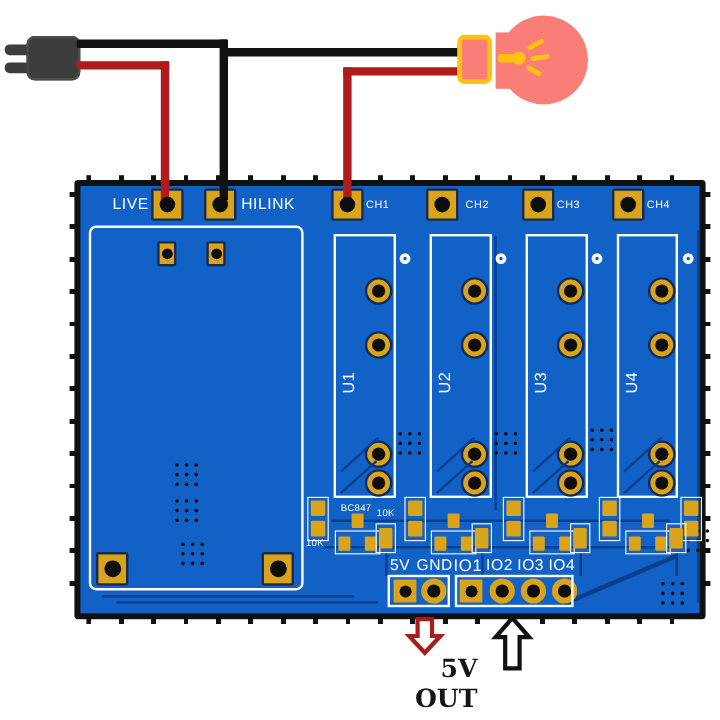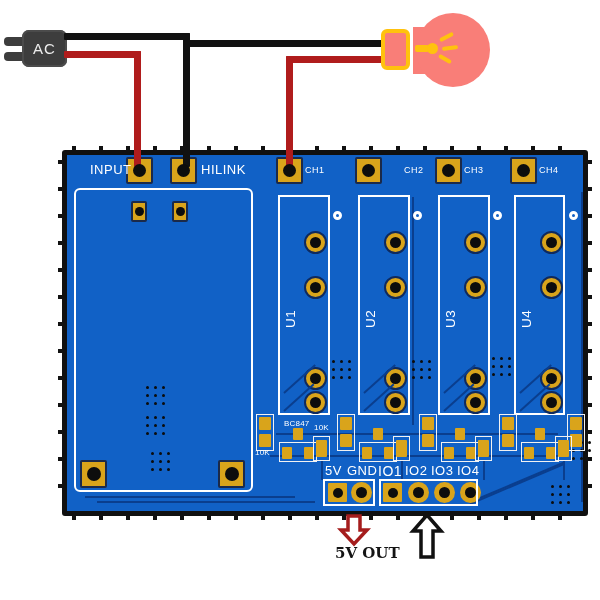--- a/index.html
+++ b/index.html
@@ -20,21 +20,20 @@
   .serif-note{font-family:"DejaVu Serif","Liberation Serif",serif;font-weight:700;color:#141414;}
 </style>
 </head>
 <body>
 
 <div id="stage" style="--board: #1161C6; --trace: #0A3E8E; --pad: #D9A41B;">
 
   <div style="left:4px;top:37px;width:26px;height:9px;border-radius:4px;background:#3D3D3D;"></div>
   <div style="left:4px;top:52px;width:26px;height:9px;border-radius:4px;background:#3D3D3D;"></div>
   <div style="left:22px;top:30px;width:45px;height:37px;border-radius:7px;background:#3D3D3D;box-shadow:inset 0 0 0 2px #4b4b4b;"></div>
-  <div style="left:22px;top:30px;width:45px;height:37px;color:#ececec;font-size:15px;display:flex;align-items:center;justify-content:center;letter-spacing:1px;">AC</div>
 
   <div class="wire" style="left:64px;top:33px;width:126px;height:7px;background:#111;z-index:5;"></div>
   <div class="wire" style="left:186px;top:40px;width:198px;height:7px;background:#111;z-index:5;"></div>
   <div class="wire" style="left:183px;top:33px;width:7px;height:134px;background:#111;z-index:5;"></div>
   <div class="wire" style="left:64px;top:51px;width:77px;height:7px;background:#B01C1C;z-index:5;"></div>
   <div class="wire" style="left:134px;top:51px;width:7px;height:116px;background:#B01C1C;z-index:5;"></div>
   <div class="wire" style="left:286px;top:56px;width:7px;height:111px;background:#B01C1C;z-index:5;"></div>
   <div class="wire" style="left:286px;top:56px;width:98px;height:7px;background:#B01C1C;z-index:5;"></div>
 
   <div style="left:381px;top:29px;width:29px;height:41px;background:#F97E78;border:4px solid #FFC20E;border-radius:6px;z-index:6;"></div>
@@ -45,37 +44,37 @@
   <div style="left:439px;top:35px;width:15px;height:4px;background:#FFC20E;border-radius:2px;transform:rotate(-28deg);"></div>
   <div style="left:442px;top:46px;width:16px;height:4px;background:#FFC20E;border-radius:2px;transform:rotate(-8deg);"></div>
   <div style="left:438px;top:57px;width:14px;height:4px;background:#FFC20E;border-radius:2px;transform:rotate(30deg);"></div>
 
   <div style="left:62px;top:150px;width:526px;height:366px;background:var(--board);border:5px solid #101010;border-radius:3px;"></div>
   <div style="left:72px;top:146px;width:506px;height:5px;background:repeating-linear-gradient(90deg,#111 0 4px,transparent 4px 27px);"></div>
   <div style="left:72px;top:515px;width:506px;height:5px;background:repeating-linear-gradient(90deg,#111 0 4px,transparent 4px 27px);"></div>
   <div style="left:58px;top:160px;width:5px;height:348px;background:repeating-linear-gradient(180deg,#111 0 4px,transparent 4px 27px);"></div>
   <div style="left:587px;top:160px;width:5px;height:348px;background:repeating-linear-gradient(180deg,#111 0 4px,transparent 4px 27px);"></div>
 
-  <div class="silk" style="left:90px;top:162px;width:34px;font-size:13px;text-align:right;z-index:4;">INPUT</div>
+  <div class="silk" style="left:90px;top:162px;width:34px;font-size:13px;text-align:right;z-index:4;">LIVE</div>
   <div class="silk" style="left:201px;top:162px;font-size:13px;z-index:4;">HILINK</div>
   <div class="silk" style="left:284px;top:419px;font-size:8px;letter-spacing:.2px;z-index:4;">BC847</div>
   <div class="silk" style="left:314px;top:423px;font-size:8px;letter-spacing:.2px;z-index:4;">10K</div>
   <div class="silk" style="left:255px;top:448px;font-size:8px;letter-spacing:.2px;z-index:4;">10K</div>
 
   <div class="outline" style="left:74px;top:188px;width:179px;height:304px;border-radius:6px;z-index:2;"></div>
   <div class="outline" style="left:323px;top:479px;width:52px;height:27px;z-index:2;"></div>
   <div class="outline" style="left:379px;top:479px;width:99px;height:27px;z-index:2;"></div>
 
   <svg style="left:336px;top:514px;width:36px;height:36px;" viewBox="0 0 36 36">
     <path d="M12,2 L24,2 L24,16 L31,16 L18,30 L5,16 L12,16 Z" fill="#ffffff" stroke="#A51D1D" stroke-width="3.5" stroke-linejoin="miter"></path>
   </svg>
   <svg style="left:409px;top:513px;width:36px;height:48px;" viewBox="0 0 36 48">
     <path d="M18,2 L32,18 L24,18 L24,44 L12,44 L12,18 L4,18 Z" fill="#ffffff" stroke="#111111" stroke-width="3.5" stroke-linejoin="miter"></path>
   </svg>
-  <div class="serif-note" style="left:335px;top:544px;width:76px;font-size:15px;text-align:left;">5V OUT</div>
+  <div class="serif-note" style="left:322px;top:544px;width:76px;font-size:21px;text-align:right;">5V OUT</div>
 <div class="trace" style="left: 85px; top: 496px; width: 210px; height: 2px;"></div>
     <div class="trace" style="left: 97px; top: 501px; width: 218px; height: 2px;"></div>
     <div class="trace" style="left: 270px; top: 455px; width: 292px; height: 2px;"></div>
     <div class="trace" style="left: 276px; top: 433px; width: 282px; height: 2px;"></div>
     <div class="trace" style="left: 581px; top: 192px; width: 2px; height: 310px;"></div>
     <div class="trace" style="left: 412px; top: 197px; width: 2px; height: 228px;"></div>
     <div class="trace" style="left: 480px; top: 497px; width: 92px; height: 2px; transform: rotate(-23deg); transform-origin: left center;"></div>
     <div class="trace" style="left: 470px; top: 503px; width: 102px; height: 2px; transform: rotate(-23deg); transform-origin: left center;"></div>
     <div class="trace" style="left: 321px; top: 460px; width: 2px; height: 20px;"></div>
     <div class="trace" style="left: 401px; top: 460px; width: 2px; height: 20px;"></div>
@@ -83,21 +82,21 @@
     <div class="trace" style="left: 563px; top: 460px; width: 2px; height: 20px;"></div>
     <div class="pad" style="left: 126px; top: 157px; width: 27px; height: 27px;"></div>
     <div class="hole" style="left: 133px; top: 164px; width: 13px; height: 13px;"></div>
     <div class="pad" style="left: 170px; top: 157px; width: 27px; height: 27px;"></div>
     <div class="hole" style="left: 177px; top: 164px; width: 13px; height: 13px;"></div>
     <div class="pad" style="left: 276px; top: 157px; width: 27px; height: 27px;"></div>
     <div class="hole" style="left: 283px; top: 164px; width: 13px; height: 13px;"></div>
     <div class="silk" style="left: 305px; top: 165px; font-size: 9px;">CH1</div>
     <div class="pad" style="left: 355px; top: 157px; width: 27px; height: 27px;"></div>
     <div class="hole" style="left: 362px; top: 164px; width: 13px; height: 13px;"></div>
-    <div class="silk" style="left: 404px; top: 165px; font-size: 9px;">CH2</div>
+    <div class="silk" style="left: 388px; top: 165px; font-size: 9px;">CH2</div>
     <div class="pad" style="left: 435px; top: 157px; width: 27px; height: 27px;"></div>
     <div class="hole" style="left: 442px; top: 164px; width: 13px; height: 13px;"></div>
     <div class="silk" style="left: 464px; top: 165px; font-size: 9px;">CH3</div>
     <div class="pad" style="left: 510px; top: 157px; width: 27px; height: 27px;"></div>
     <div class="hole" style="left: 517px; top: 164px; width: 13px; height: 13px;"></div>
     <div class="silk" style="left: 539px; top: 165px; font-size: 9px;">CH4</div>
     <div class="pad" style="left: 131px; top: 201px; width: 16px; height: 21px;"></div>
     <div class="hole" style="left: 135px; top: 207px; width: 9px; height: 9px;"></div>
     <div class="pad" style="left: 172px; top: 201px; width: 16px; height: 21px;"></div>
     <div class="hole" style="left: 176px; top: 207px; width: 9px; height: 9px;"></div>

